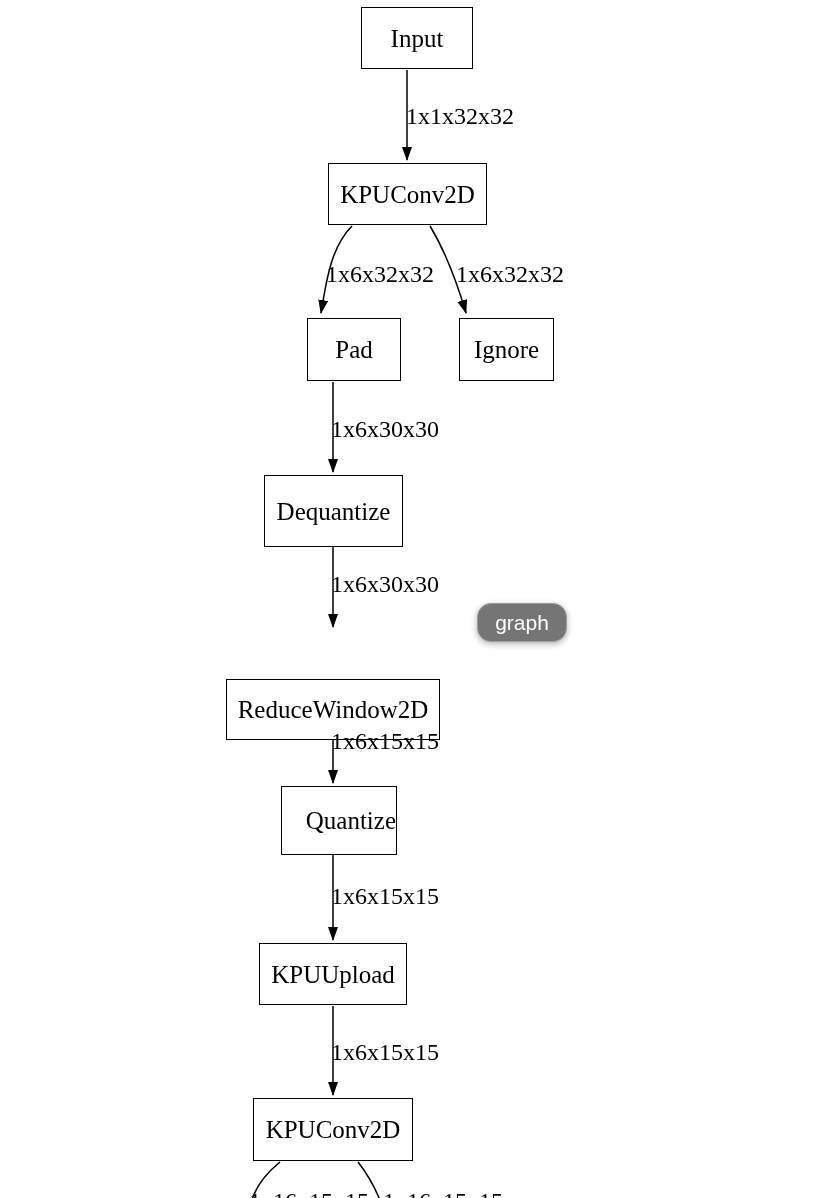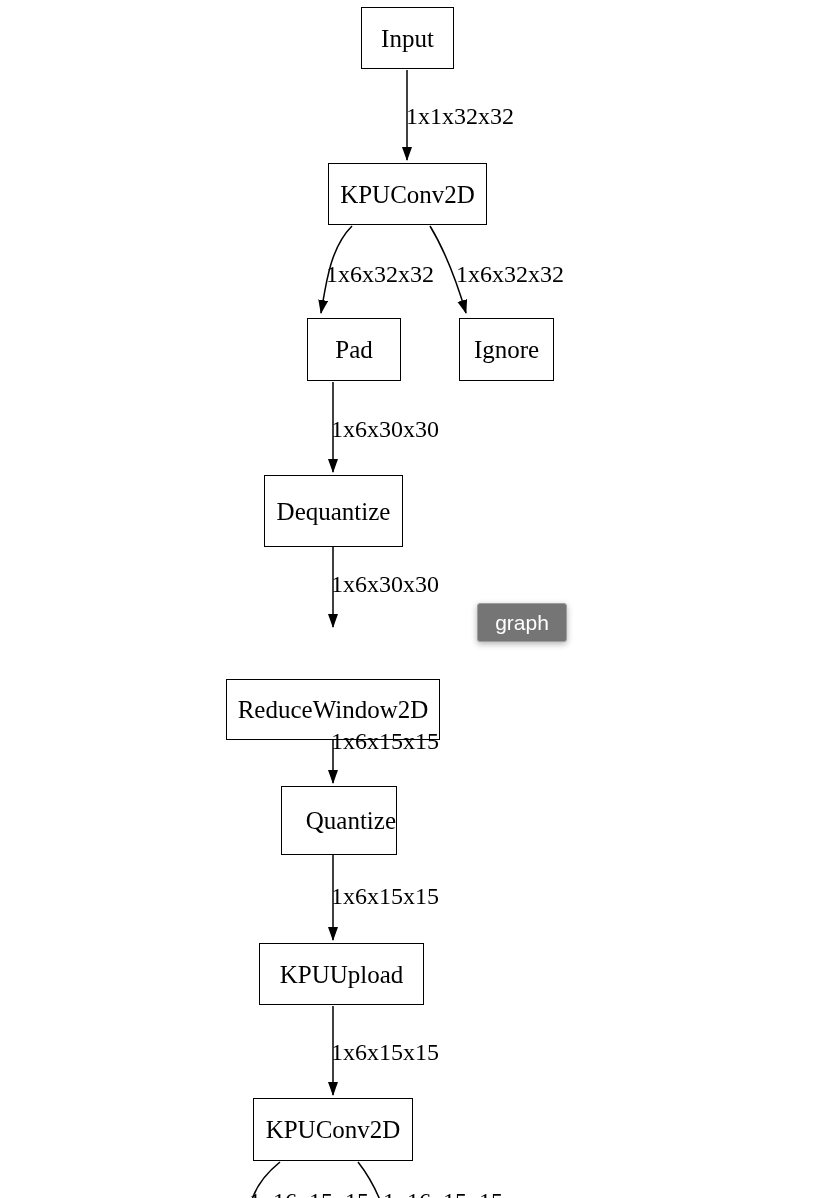--- a/index.html
+++ b/index.html
@@ -48,21 +48,21 @@
   }
   .tooltip {
     position: absolute;
     left: 477px;
     top: 603px;
     width: 90px;
     height: 39px;
     box-sizing: border-box;
     background: #757575;
     border: 1px solid #9e9e9e;
-    border-radius: 3px;
+    border-radius: 14px;
     box-shadow: 0 2px 6px rgba(0,0,0,0.30);
     color: #ffffff;
     font-family: "Liberation Sans", sans-serif;
     font-size: 21px;
     font-weight: 500;
     display: flex;
     align-items: center;
     justify-content: center;
   }
 </style>
@@ -82,21 +82,21 @@
     <path d="M430,226 C447,254 458,286 466,313" marker-end="url(#arrow)"></path>
     <path d="M333,382 V472" marker-end="url(#arrow)"></path>
     <path d="M333,537 V627" marker-end="url(#arrow)"></path>
     <path d="M333,693 V783" marker-end="url(#arrow)"></path>
     <path d="M333,850 V940" marker-end="url(#arrow)"></path>
     <path d="M333,1006 V1095" marker-end="url(#arrow)"></path>
     <path d="M280,1162 C264,1175 256,1187 252,1200"></path>
     <path d="M358,1162 C369,1176 375,1188 380,1200"></path>
   </svg>
 
-  <div class="node" style="left:361px; top:7px; width:93px; height:62px;">
+  <div class="node" style="left:361px; top:7px; width:112px; height:62px;">
     <span>Input</span>
   </div>
 
   <div class="node" style="left:328px; top:163px; width:159px; height:62px;">
     <span>KPUConv2D</span>
   </div>
 
   <div class="node" style="left:286px; top:318px; width:94px; height:63px;margin-left:21px;">
     <span>Pad</span>
   </div>
@@ -110,21 +110,21 @@
   </div>
 
   <div class="node" style="left:226px; top:631px; width:214px; height:61px;margin-top:48px;">
     <span>ReduceWindow2D</span>
   </div>
 
   <div class="node" style="left:281px; top:786px; width:116px; height:69px;justify-content:flex-end;">
     <span>Quantize</span>
   </div>
 
-  <div class="node" style="left:259px; top:943px; width:165px; height:62px;">
+  <div class="node" style="left:259px; top:943px; width:148px; height:62px;">
     <span>KPUUpload</span>
   </div>
 
   <div class="node" style="left:253px; top:1098px; width:160px; height:63px;">
     <span>KPUConv2D</span>
   </div>
 
   <div class="edge-label" style="left:406px; top:104px;">1x1x32x32</div>
 
   <div class="edge-label" style="left:326px; top:262px;">1x6x32x32</div>

